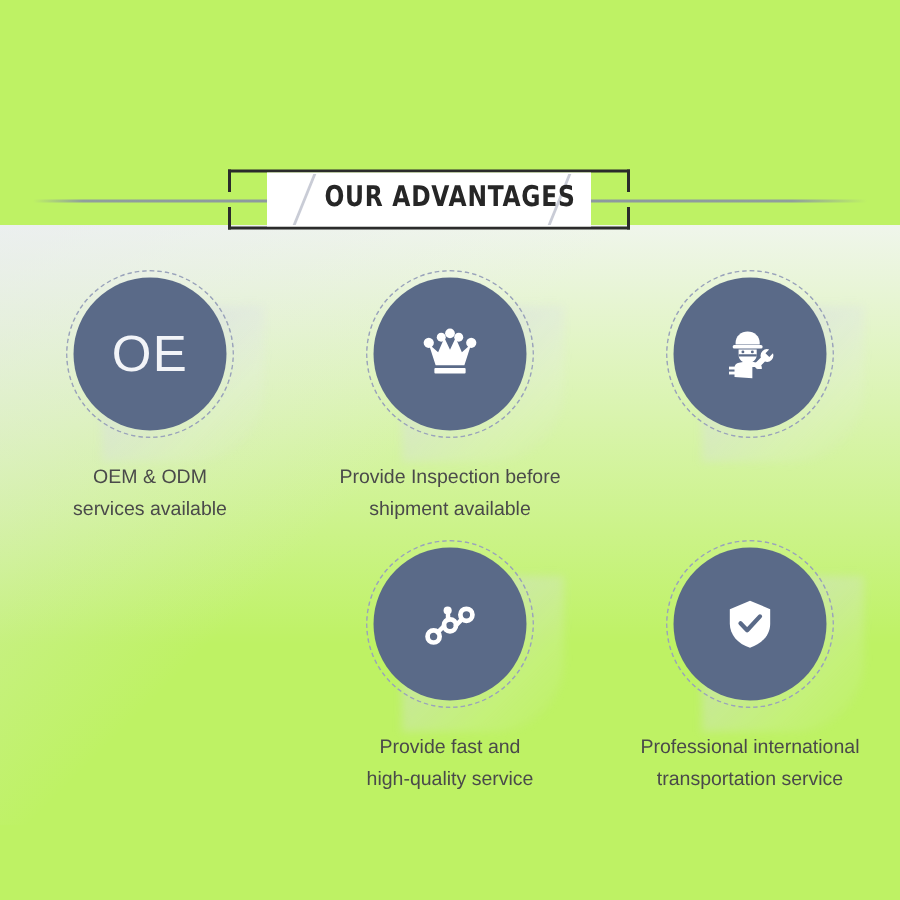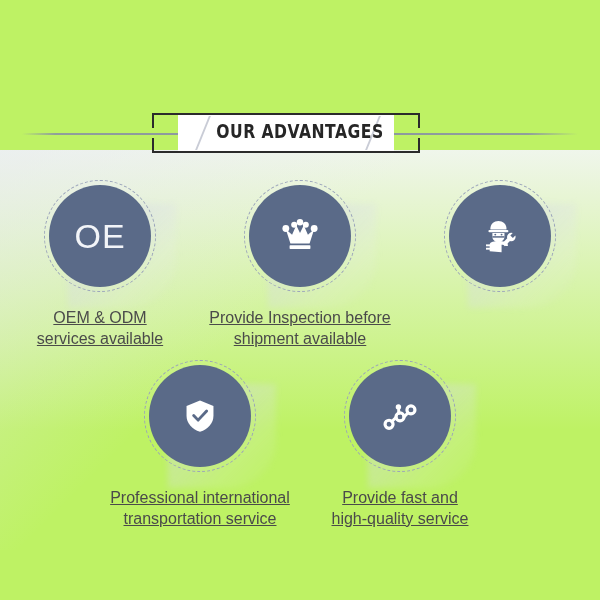--- a/index.html
+++ b/index.html
@@ -112,21 +112,21 @@
     line-height: 28px;
     white-space: nowrap;
   }
 
   
   .row {
     position: absolute;
     left: 0;
     width: 600px;
     display: flex;
-    justify-content: center;
+    justify-content: flex-end;
   }
   .row-1 { top: 180px; }
   .row-2 { top: 360px; }
 
   .card {
     width: 200px;
     display: flex;
     flex-direction: column;
     align-items: center;
     position: relative;
@@ -188,24 +188,23 @@
   }
 
   .badge svg { display: block; }
 
   .caption {
     margin-top: 15px;
     width: 200px;
     text-align: center;
     color: #4a4a4a;
     font-family: "Liberation Sans", sans-serif;
-    font-size: 16px;
+    font-size: 13px;
     line-height: 21px;
     white-space: pre-line;
-    text-decoration: underline;
   }
 </style>
 </head>
 <body>
 
 <div id="page">
 
   <div class="bg-wash"></div>
 
   <div class="title-band">
@@ -290,37 +289,20 @@
               </g>
             </svg>
           </span>
         </div>
       </div>
     </div>
 
   </div>
 
   <div class="row row-2">
-
-    <div class="card">
-      <div class="badge-wrap">
-        <div class="badge-shadow"></div>
-        <div class="badge-dash"></div>
-        <div class="badge">
-          <span>
-            <svg width="38" height="38" viewBox="0 0 48 48">
-              <path d="M24 4.5 L41 11.5 v12.2c0 9.2-6.7 16.9-17 20.3-10.3-3.4-17-11.1-17-20.3V11.5z" fill="#ffffff"></path>
-              <path d="M16 23.4 L21.6 29.2 L32.4 17.6" fill="none" stroke="#5a6a88" stroke-width="3.6" stroke-linecap="round" stroke-linejoin="round"></path>
-            </svg>
-          </span>
-        </div>
-      </div>
-      <div class="caption">Professional international
-transportation service</div>
-    </div>
 
     <div class="card">
       <div class="badge-wrap">
         <div class="badge-shadow"></div>
         <div class="badge-dash"></div>
         <div class="badge">
           <span>
             <svg width="42" height="42" viewBox="0 0 48 48">
               <g fill="none" stroke="#ffffff" stroke-width="3.4" stroke-linecap="round">
                 <path d="M14.5 30.5 L19.5 25.5"></path>
@@ -334,15 +316,32 @@
               </g>
               <circle cx="22.2" cy="13.8" r="3.1" fill="#ffffff"></circle>
             </svg>
           </span>
         </div>
       </div>
       <div class="caption">Provide fast and
 high-quality service</div>
     </div>
 
+    <div class="card">
+      <div class="badge-wrap">
+        <div class="badge-shadow"></div>
+        <div class="badge-dash"></div>
+        <div class="badge">
+          <span>
+            <svg width="38" height="38" viewBox="0 0 48 48">
+              <path d="M24 4.5 L41 11.5 v12.2c0 9.2-6.7 16.9-17 20.3-10.3-3.4-17-11.1-17-20.3V11.5z" fill="#ffffff"></path>
+              <path d="M16 23.4 L21.6 29.2 L32.4 17.6" fill="none" stroke="#5a6a88" stroke-width="3.6" stroke-linecap="round" stroke-linejoin="round"></path>
+            </svg>
+          </span>
+        </div>
+      </div>
+      <div class="caption">Professional international
+transportation service</div>
+    </div>
+
   </div>
 
 </div>
 
 </body></html>

